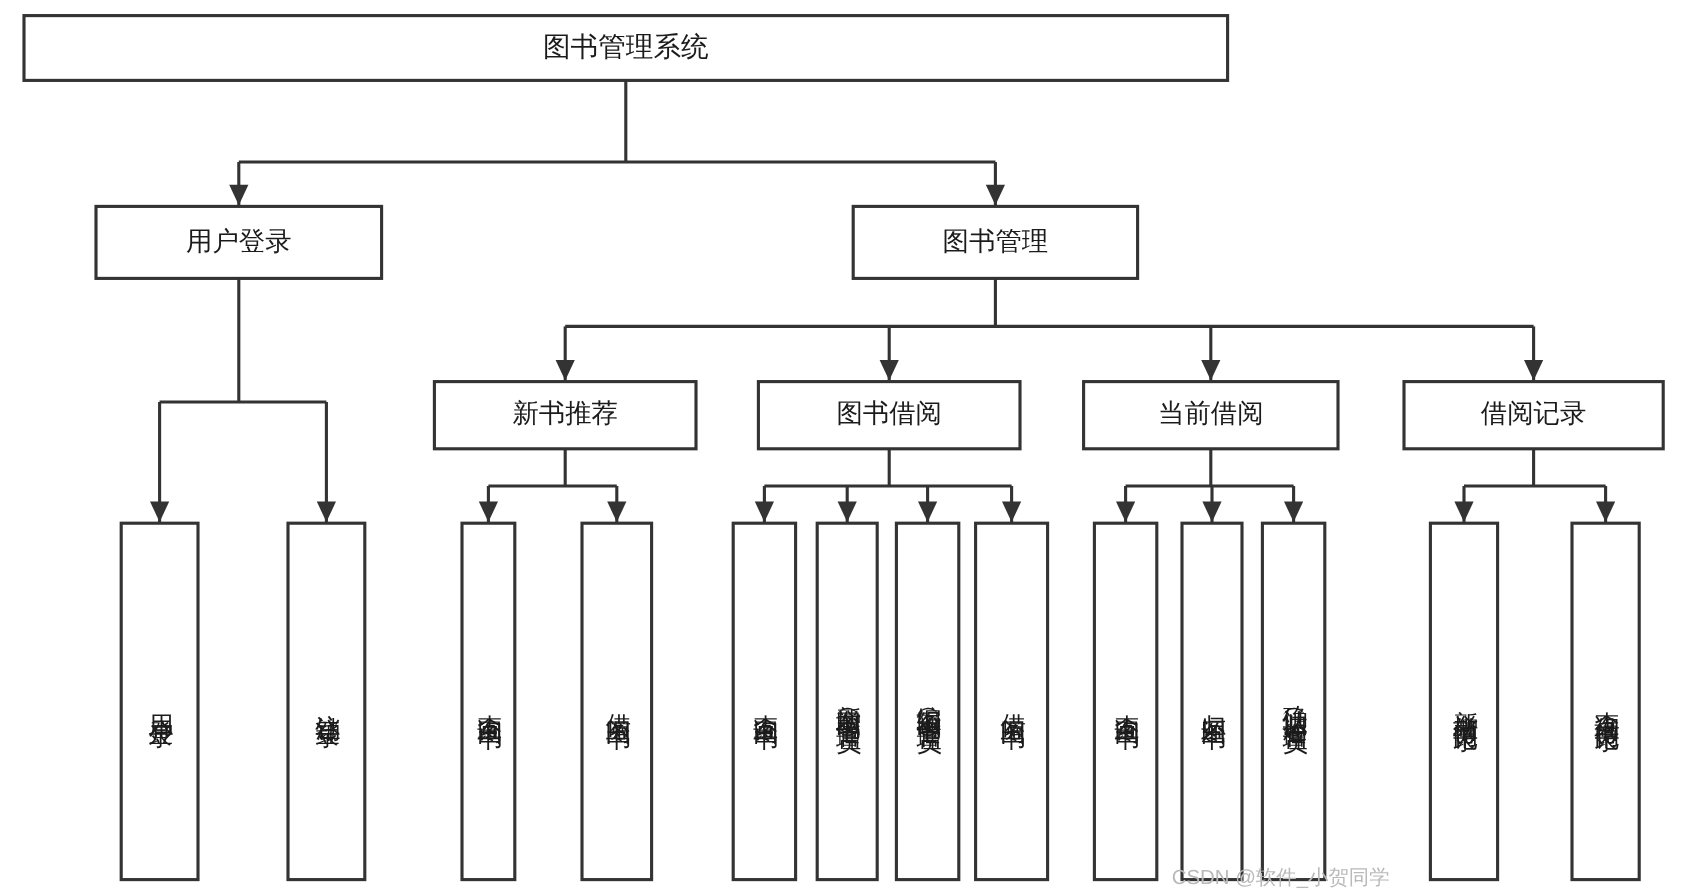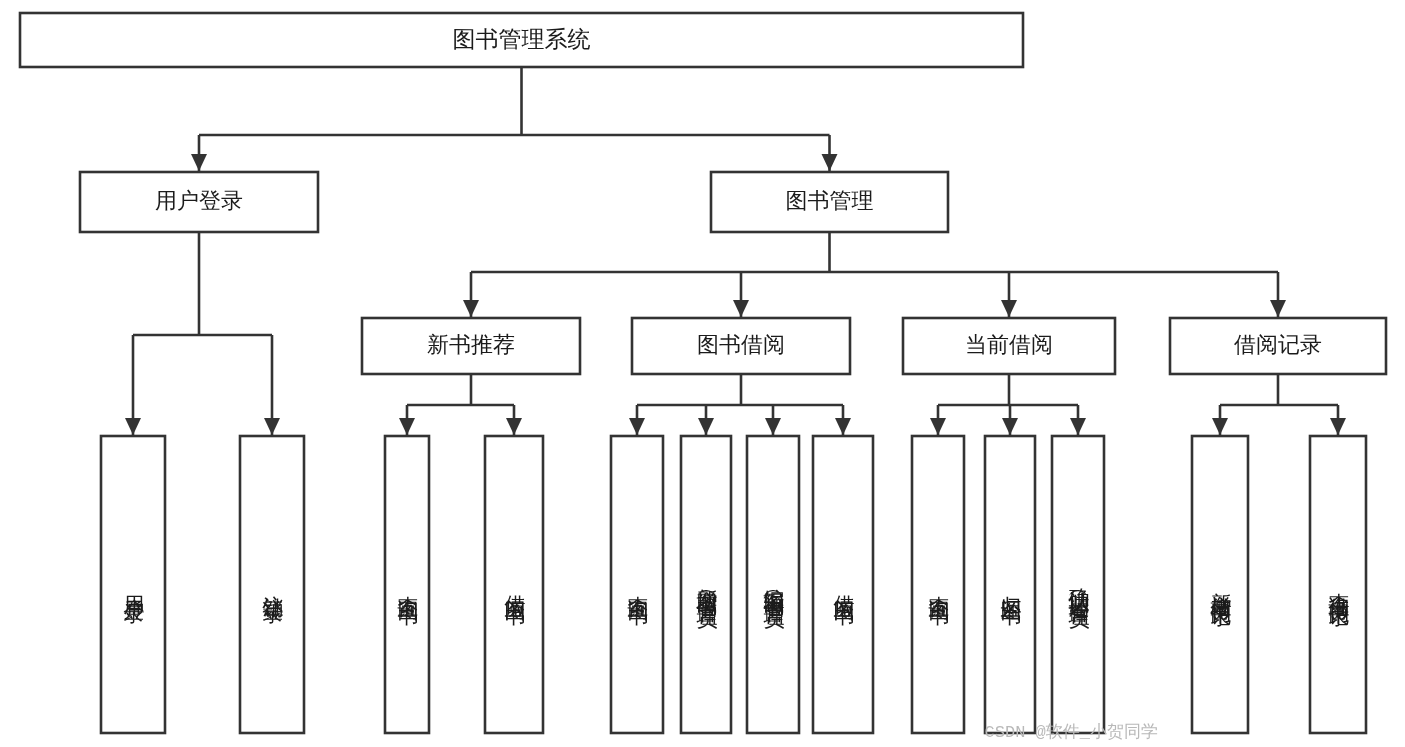--- a/index.html
+++ b/index.html
@@ -57,21 +57,21 @@
     stroke-linecap: butt;
   }
   .arrow-head {
     fill: #333333;
     stroke: none;
   }
   .watermark {
     position: absolute;
     right: 8px;
     bottom: 4px;
-    font-family: Liberation Mono, monospace;
+    font-family: Liberation Sans, sans-serif;
     font-size: 17px;
     color: #b9b9b9;
     white-space: nowrap;
     user-select: none;
   }
 </style>
 </head>
 <body>
 
 <div id="diagram-root">

